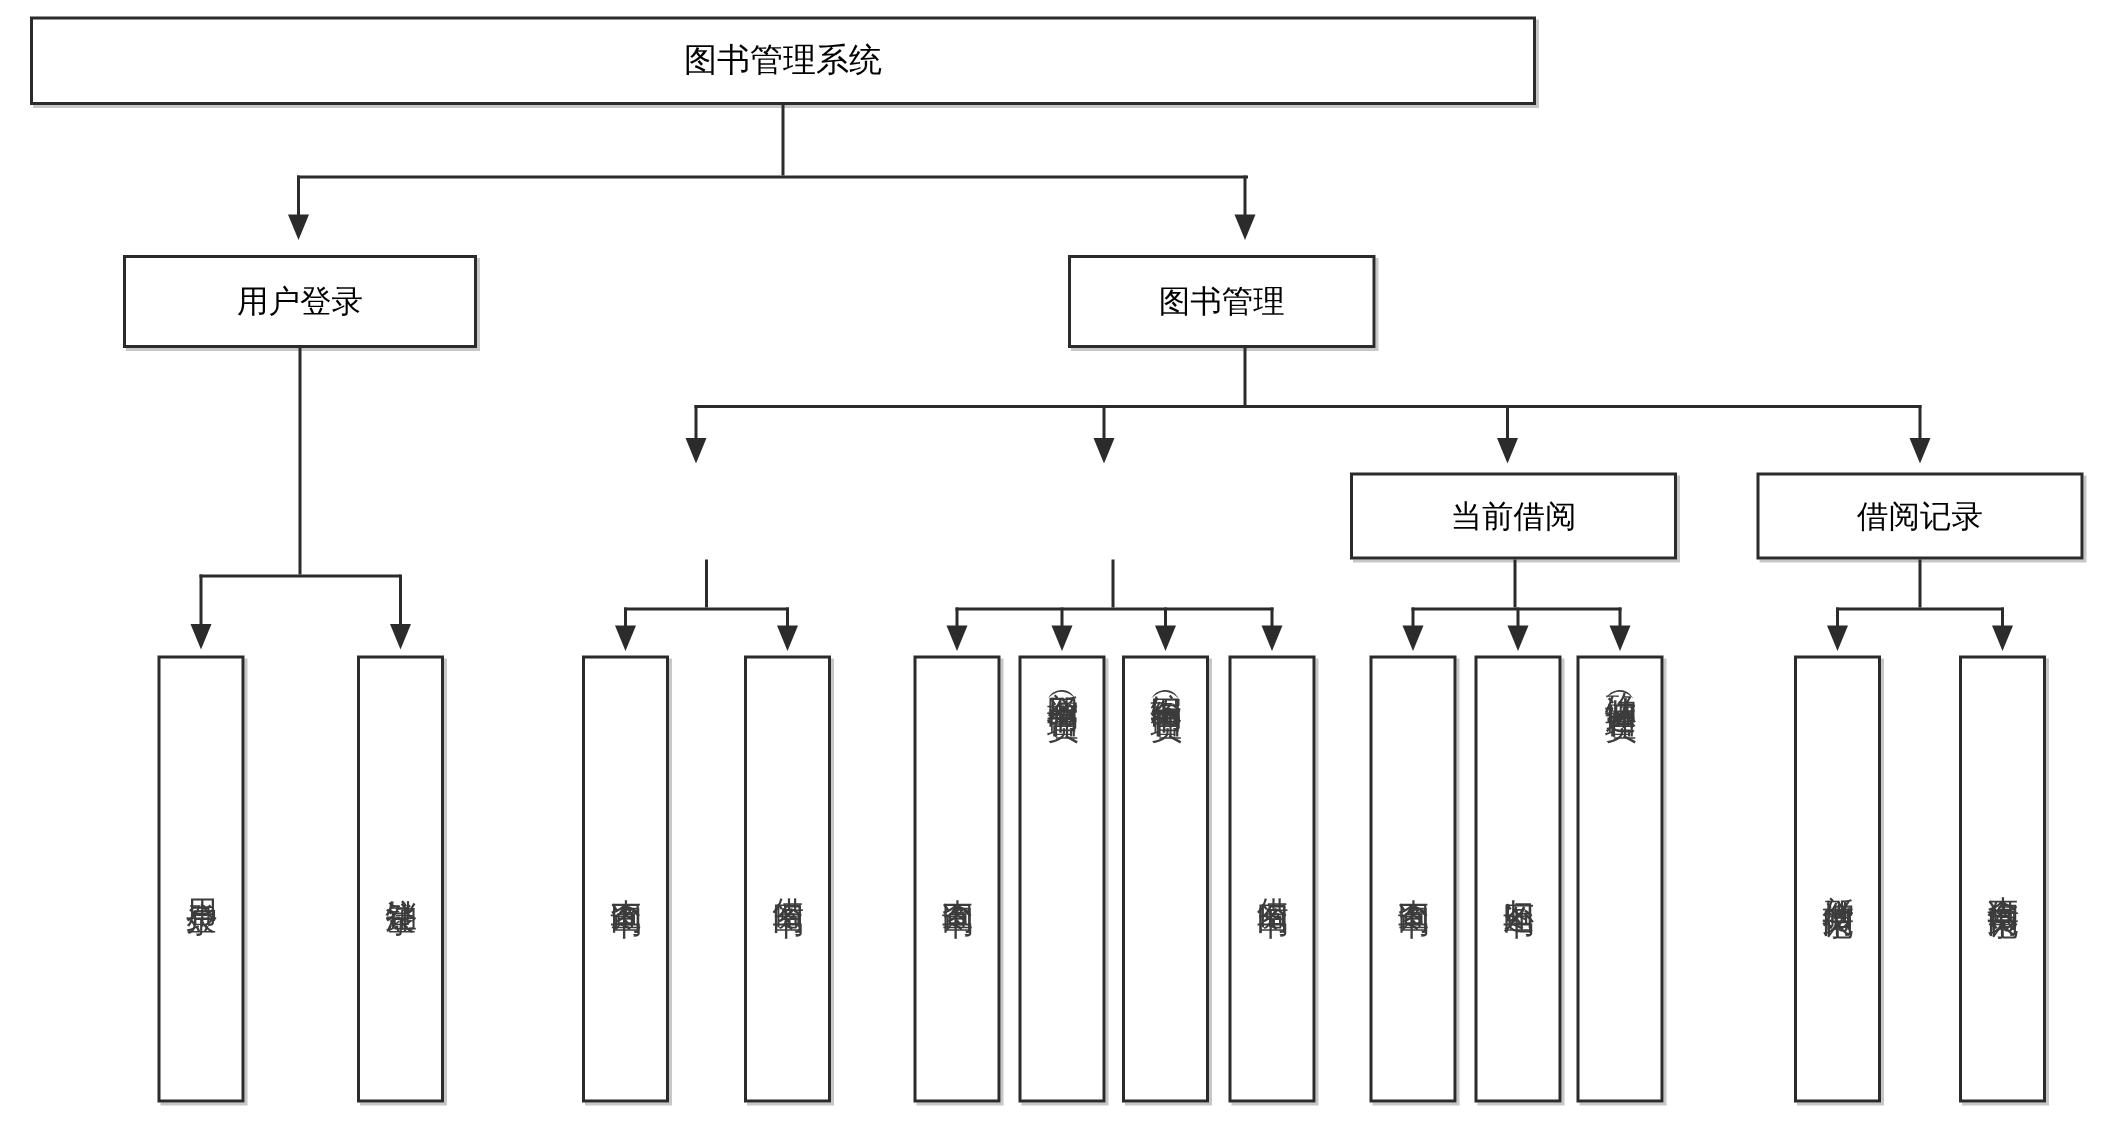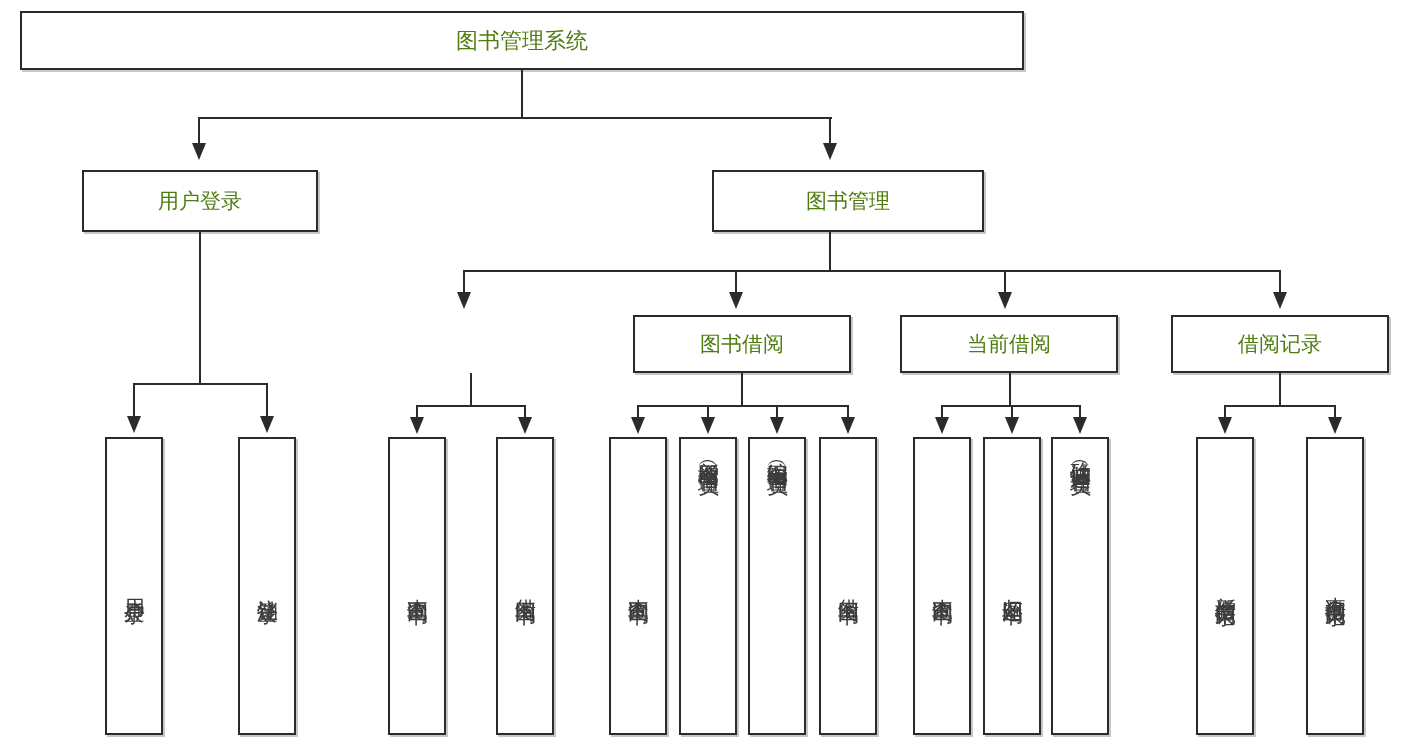--- a/index.html
+++ b/index.html
@@ -20,21 +20,21 @@
   }
   
   .node {
     position: absolute;
     box-sizing: border-box;
     background: #ffffff;
     border: 2px solid #2b2b2b;
     display: flex;
     align-items: center;
     justify-content: center;
-    color: #4d7c0f;
+    color: #000000;
     line-height: 1.18;
     box-shadow: 2px 2px 0 rgba(0,0,0,0.22);
   }
   .node.lvl0 { font-size: 22px; }
   .node.lvl1 { font-size: 21px; }
   .node.lvl2 { font-size: 21px; }
 
   
   .leaf {
     position: absolute;
@@ -98,21 +98,21 @@
   <div class="ln vln" style="left:198px; top:117px; width:2px; height:28px;"></div>
   <div class="arrow" style="left:192px; top:143px;"></div>
 
   <div class="ln vln" style="left:829px; top:117px; width:2px; height:28px;"></div>
   <div class="arrow" style="left:823px; top:143px;"></div>
 
   <div class="node lvl1" style="left:82px; top:170px; width:236px; height:62px;">
     <span>用户登录</span>
   </div>
 
-  <div class="node lvl1" style="left:712px; top:170px; width:272px; height:62px;">
+  <div class="node lvl1" style="left:712px; top:170px; width:205px; height:62px;">
     <span>图书管理</span>
   </div>
 
   <div class="ln vln" style="left:199px; top:232px; width:2px; height:151px;"></div>
   <div class="ln hln" style="left:133px; top:383px; width:134px; height:2px;"></div>
   <div class="ln vln" style="left:133px; top:383px; width:2px; height:35px;"></div>
   <div class="arrow" style="left:127px; top:416px;"></div>
   <div class="ln vln" style="left:266px; top:383px; width:2px; height:35px;"></div>
   <div class="arrow" style="left:260px; top:416px;"></div>
 
@@ -131,23 +131,20 @@
 
   <div class="ln vln" style="left:735px; top:270px; width:2px; height:24px;"></div>
   <div class="arrow" style="left:729px; top:292px;"></div>
 
   <div class="ln vln" style="left:1004px; top:270px; width:2px; height:24px;"></div>
   <div class="arrow" style="left:998px; top:292px;"></div>
 
   <div class="ln vln" style="left:1279px; top:270px; width:2px; height:24px;"></div>
   <div class="arrow" style="left:1273px; top:292px;"></div>
 
-  <div class="node lvl2" style="left:633px; top:315px; width:218px; height:58px;">
-    <span>图书借阅</span>
-  </div>
   <div class="node lvl2" style="left:900px; top:315px; width:218px; height:58px;">
     <span>当前借阅</span>
   </div>
   <div class="node lvl2" style="left:1171px; top:315px; width:218px; height:58px;">
     <span>借阅记录</span>
   </div>
 
   <div class="ln vln" style="left:470px; top:373px; width:2px; height:32px;"></div>
   <div class="ln hln" style="left:416px; top:405px; width:110px; height:2px;"></div>
   <div class="ln vln" style="left:416px; top:405px; width:2px; height:14px;"></div>

